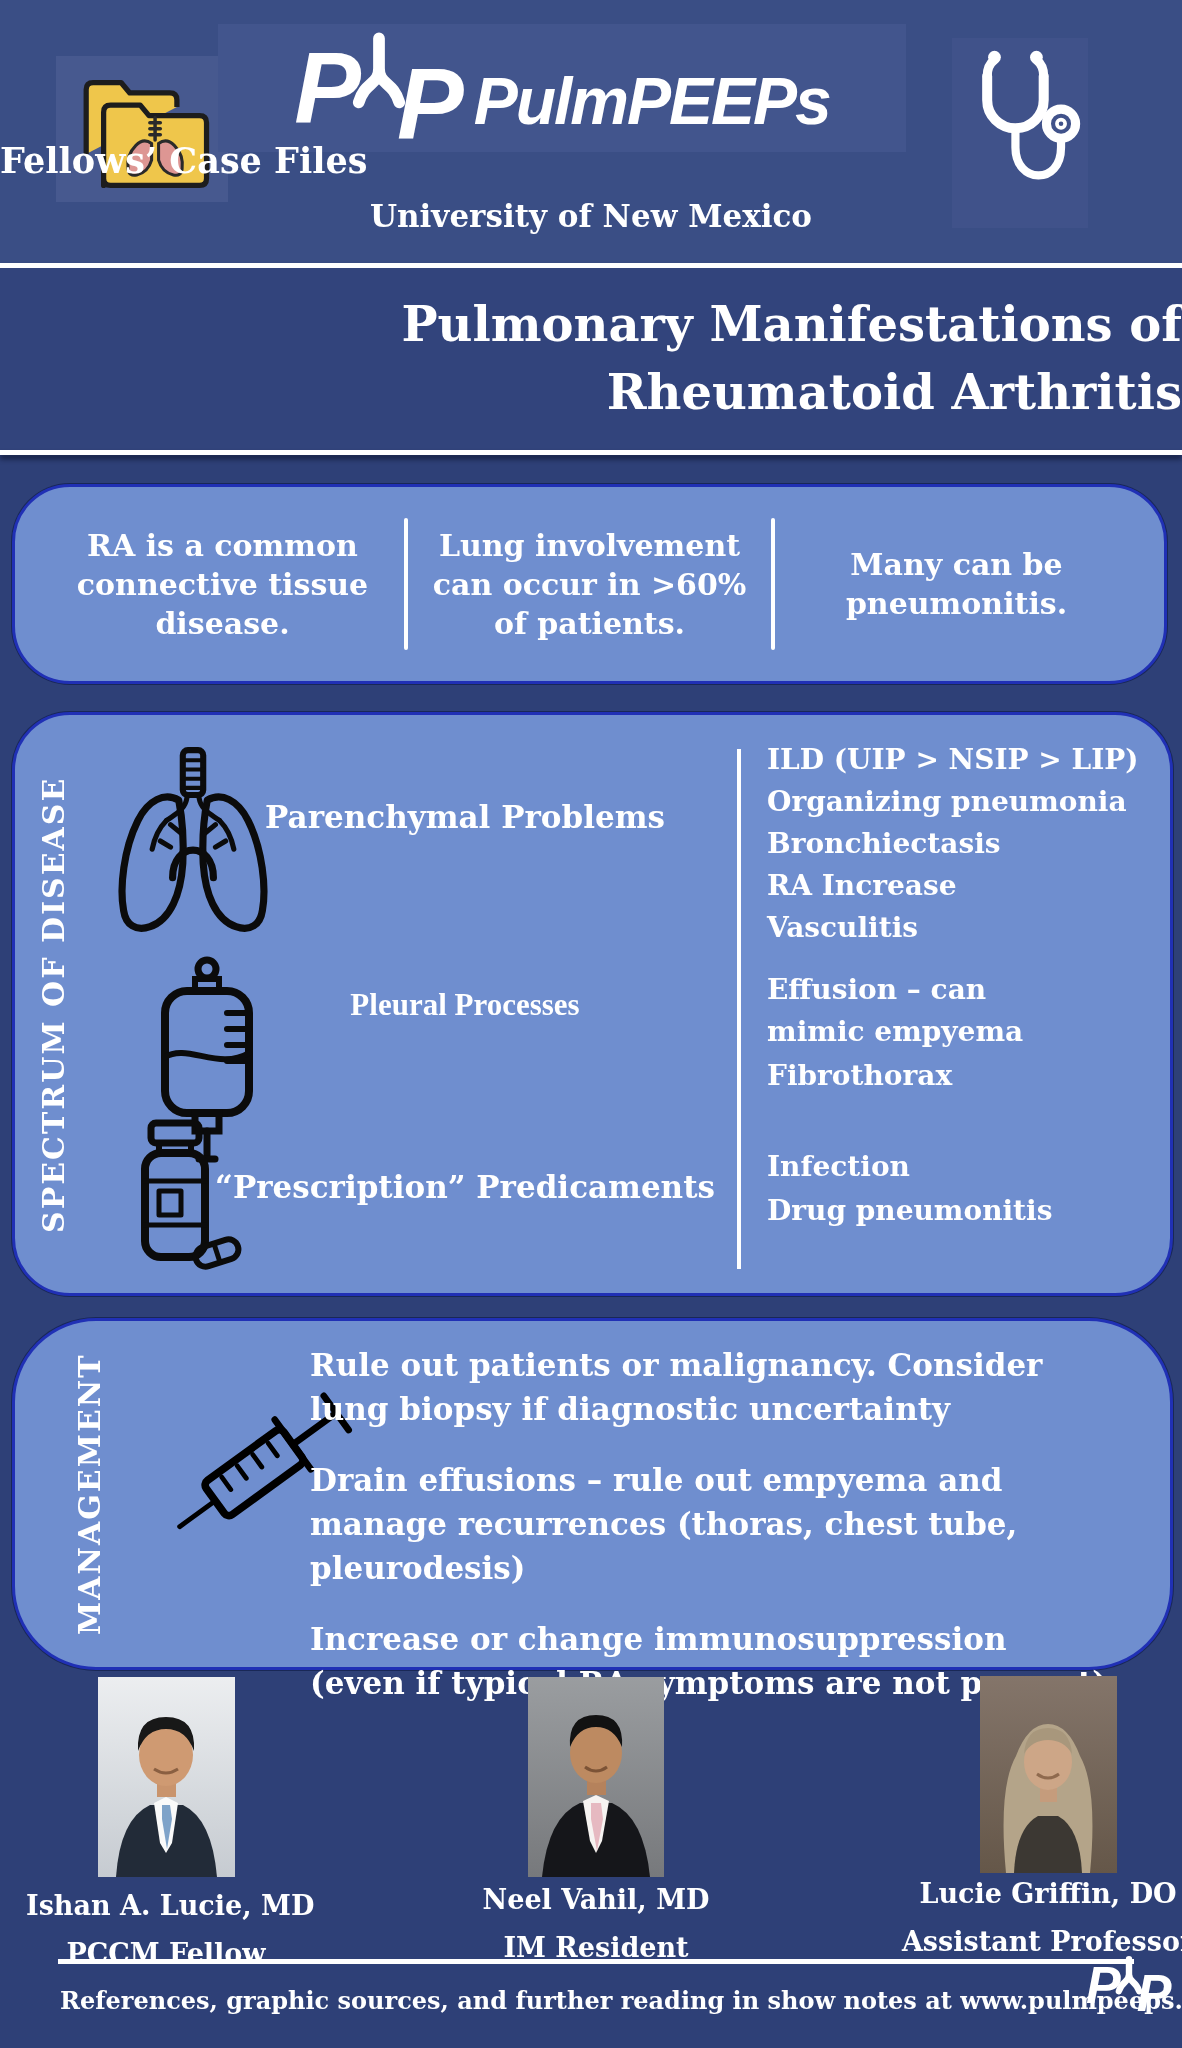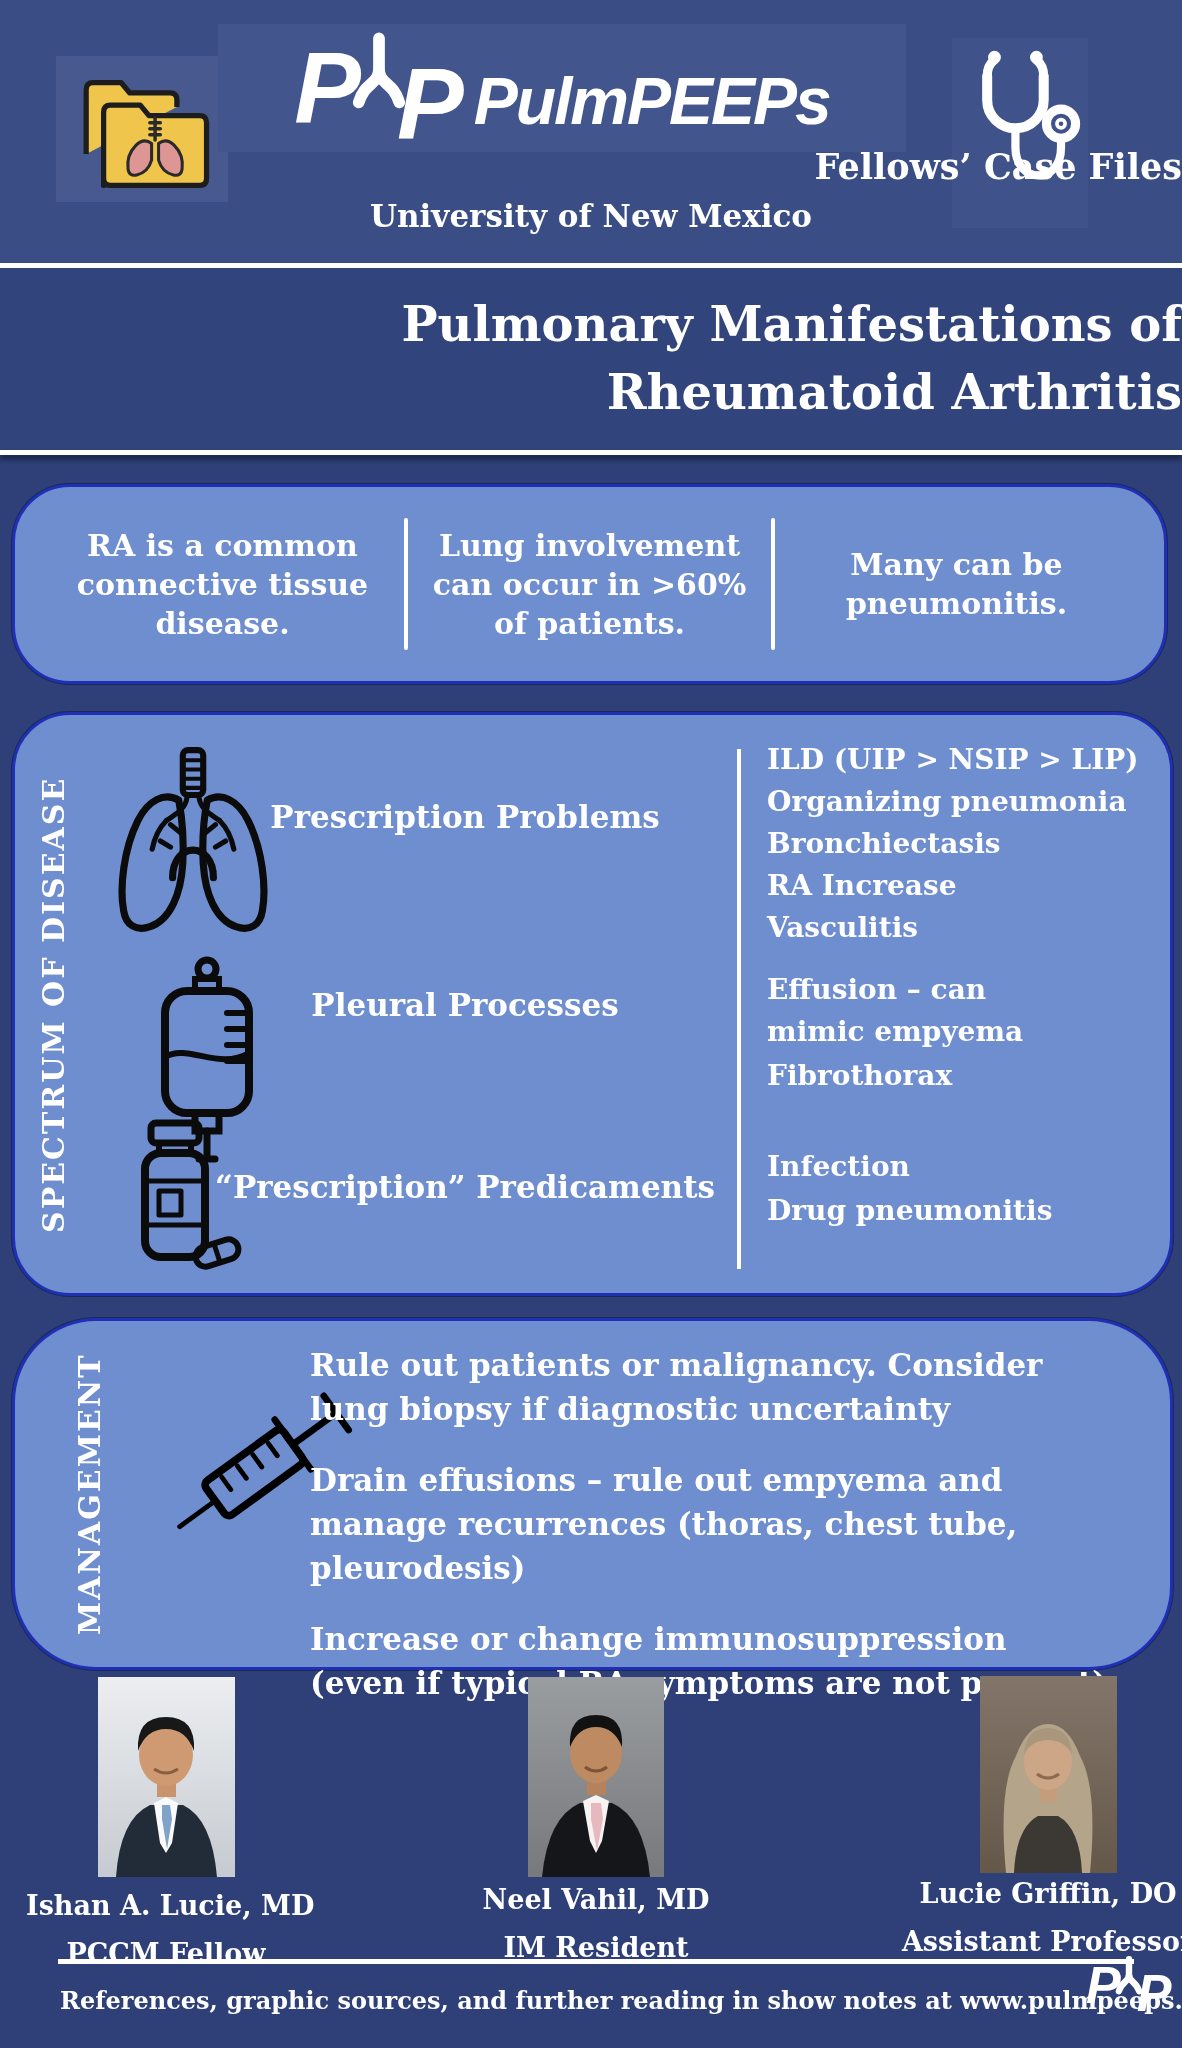--- a/index.html
+++ b/index.html
@@ -15,21 +15,21 @@
 
   .pp-mark{display:flex;align-items:flex-start;}
   .pp-p{font-family:"Liberation Sans",sans-serif;font-style:italic;font-weight:bold;
         font-size:100px;line-height:.82;color:#fff;}
   .pp-p1{margin-top:14px;}
   .pp-p2{margin-top:30px;}
   .pp-trachea{margin:0 -12px;}
   .logo-wordmark{font-family:"Liberation Sans",sans-serif;font-style:italic;font-weight:bold;
         font-size:66px;color:#fff;letter-spacing:-2px;margin:26px 0 0 10px;}
 
-  .subtitle1{position:absolute;left:0;top:146px;width:100%;text-align:right;
+  .subtitle1{position:absolute;left:0;top:140px;width:100%;text-align:left;
         font-size:35px;font-weight:bold;}
   .subtitle2{position:absolute;left:0;top:198px;width:100%;text-align:center;
         font-size:31px;font-weight:bold;}
 
   .hr{position:absolute;left:0;width:1182px;height:5px;background:#fff;
       box-shadow:0 4px 5px rgba(8,12,35,.65);}
   .hr1{top:263px;} .hr2{top:450px;}
 
   .title-band{position:absolute;left:0;top:268px;width:1182px;height:182px;background:#32447C;}
   .page-title{position:absolute;left:0;top:290px;width:100%;text-align:right;
@@ -52,21 +52,21 @@
   .spectrum-vlabel{left:16px;top:44px;height:492px;width:44px;}
   .mgmt-vlabel{left:52px;top:48px;height:250px;width:44px;}
 
   .spec-icon{position:absolute;}
   .lungs-pos{left:100px;top:30px;}
   .ivbag-pos{left:136px;top:240px;}
   .bottle-pos{left:106px;top:402px;}
 
   .spec-label{position:absolute;left:150px;width:600px;text-align:center;
       font-size:31px;font-weight:600;white-space:nowrap;}
-  .spec-label1{top:84px;} .spec-label2{top:272px;} .spec-label3{top:454px;}
+  .spec-label1{top:84px;} .spec-label2{top:272px;font-family:Liberation Serif, serif;} .spec-label3{top:454px;}
 
   .details-divider{position:absolute;left:722px;top:34px;width:4px;height:520px;background:#fff;}
 
   .detail-group{position:absolute;left:752px;font-size:28px;font-weight:600;line-height:42px;}
   .dg1{top:24px;}
   .dg2{top:254px;width:260px;}
   .dg2 .detail-line{margin-bottom:2px;}
   .dg3{top:430px;line-height:44px;}
 
   .syringe-pos{position:absolute;left:128px;top:26px;width:250px;height:230px;
@@ -220,21 +220,21 @@
           <path d="M24 64 h60 M24 108 h60" stroke-width="5"></path>
           <rect x="38" y="74" width="22" height="24" stroke-width="5"></rect>
           <g transform="rotate(-18 96 136)">
             <rect x="74" y="126" width="44" height="20" rx="10" stroke-width="6"></rect>
             <path d="M96 126 v20" stroke-width="5"></path>
           </g>
         </g>
       </svg>
     </span>
 
-    <div class="spec-label spec-label1">Prescription Problems</div>
+    <div class="spec-label spec-label1">Parenchymal Problems</div>
     <div class="spec-label spec-label2">Pleural Processes</div>
     <div class="spec-label spec-label3">“Prescription” Predicaments</div>
 
     <div class="details-divider"></div>
 
     <div class="detail-group dg1">
       <div class="detail-line">ILD (UIP &gt; NSIP &gt; LIP)</div>
       <div class="detail-line">Organizing pneumonia</div>
       <div class="detail-line">Bronchiectasis</div>
       <div class="detail-line">RA Increase</div>

